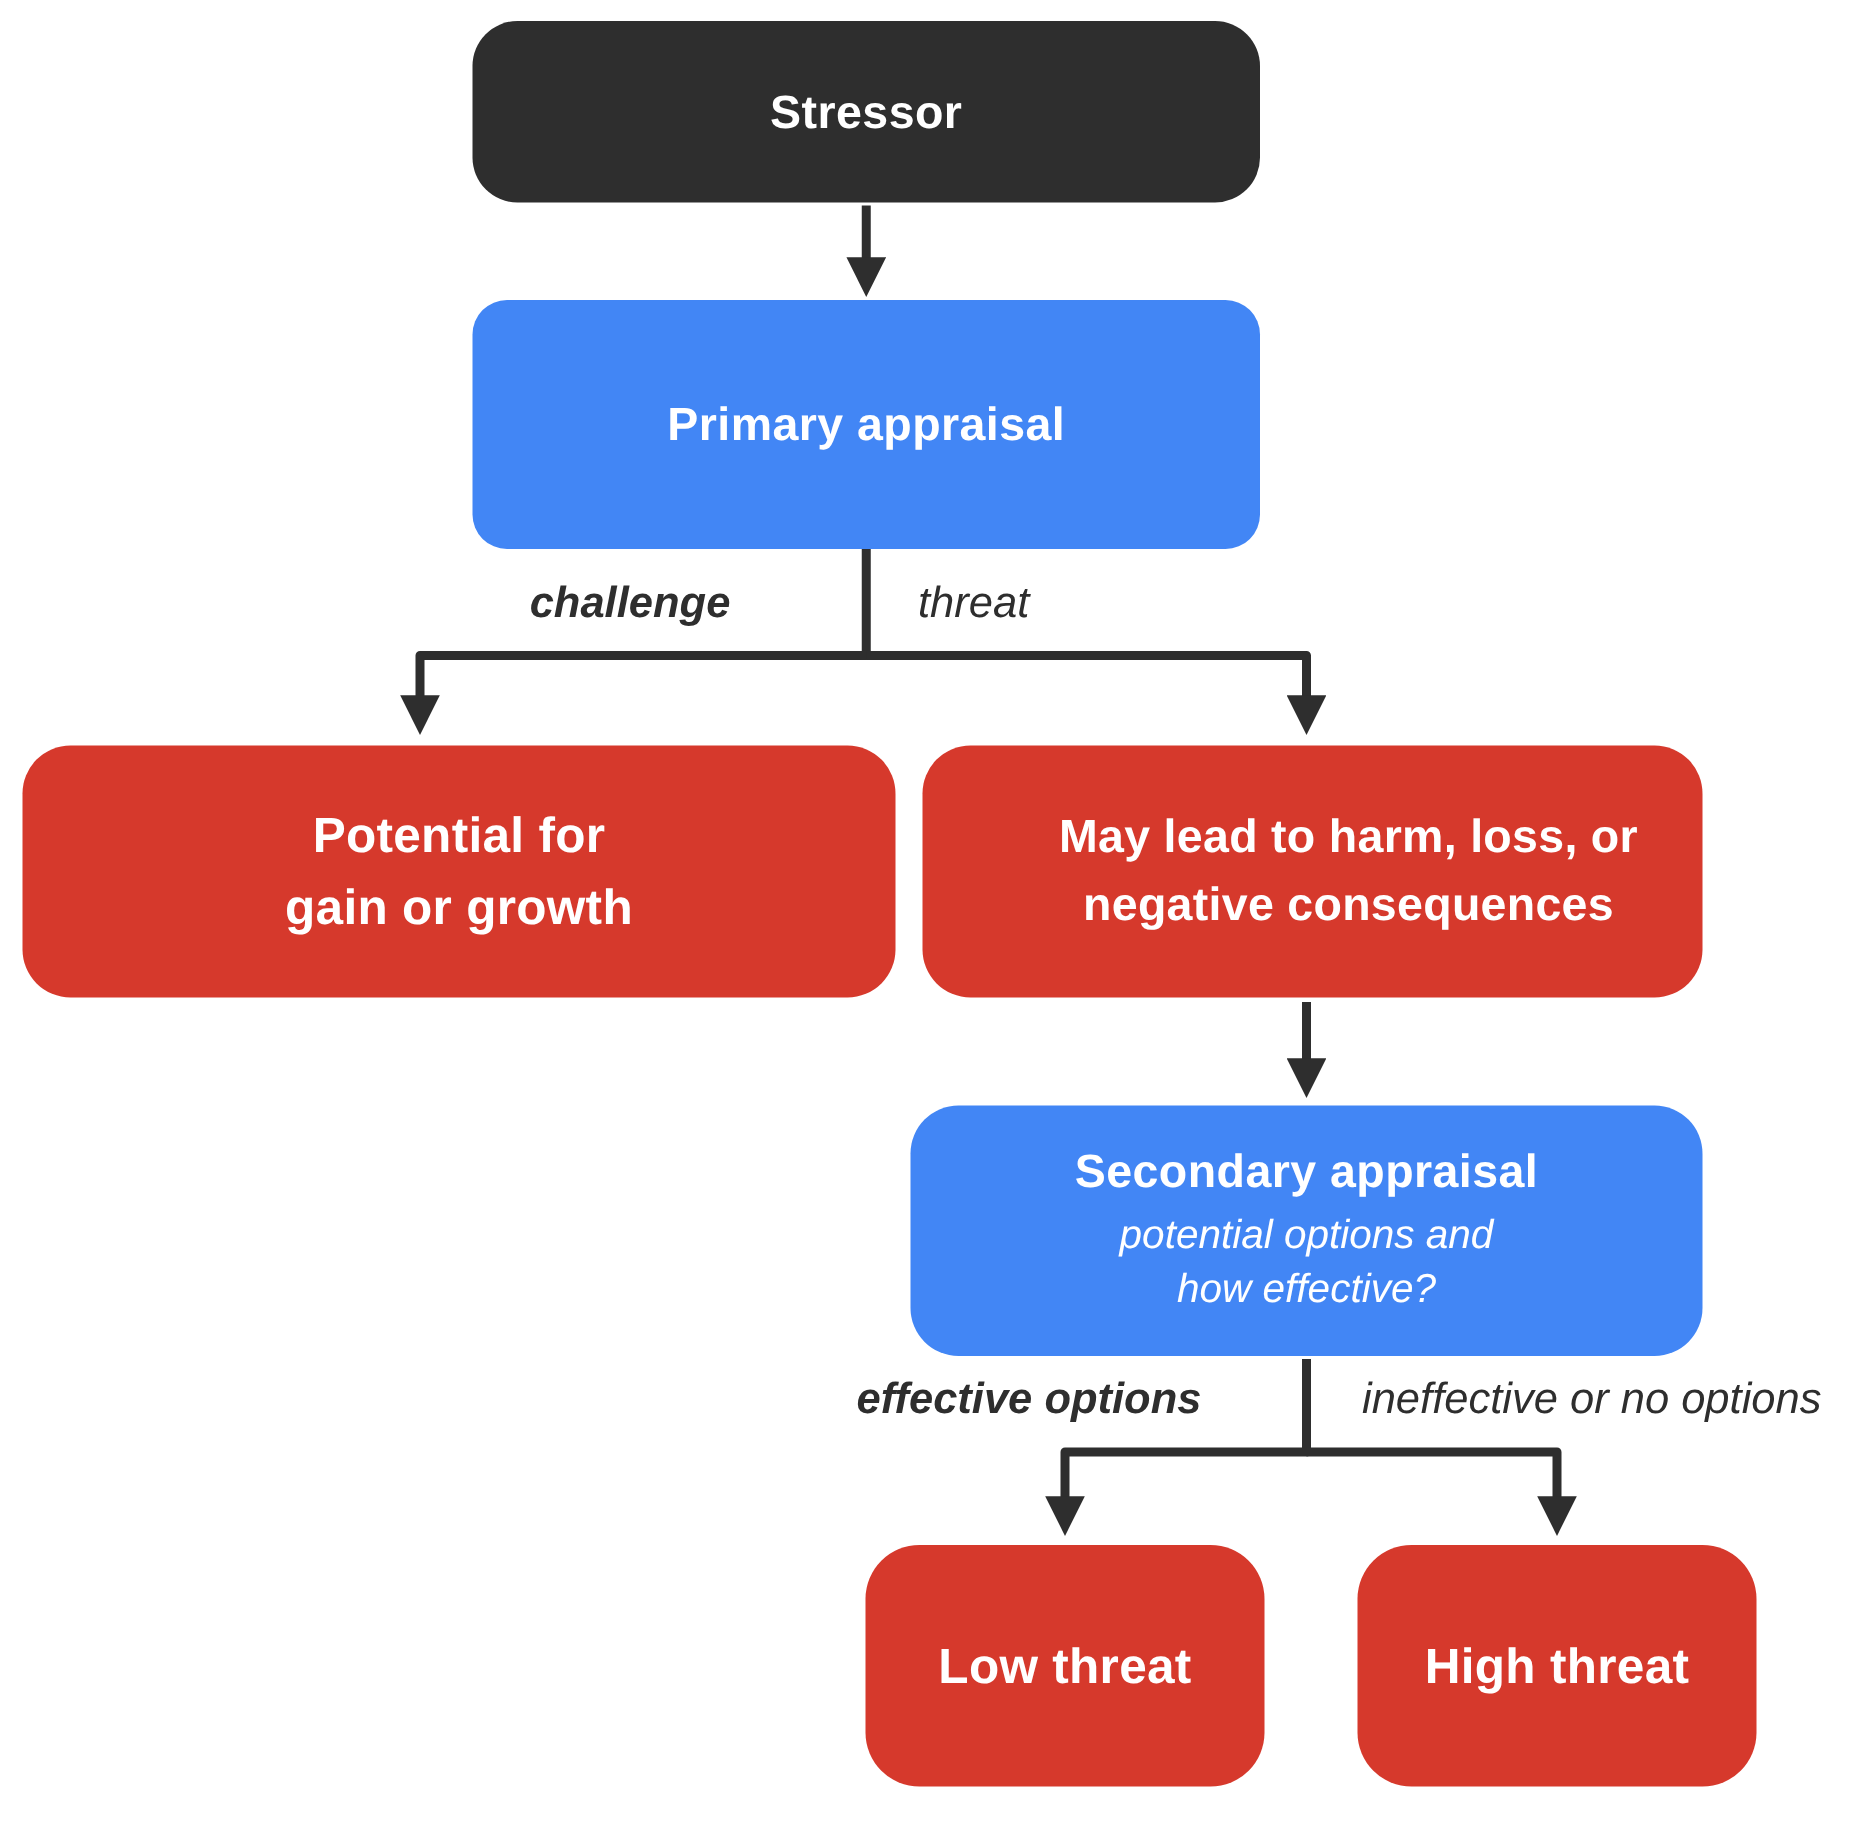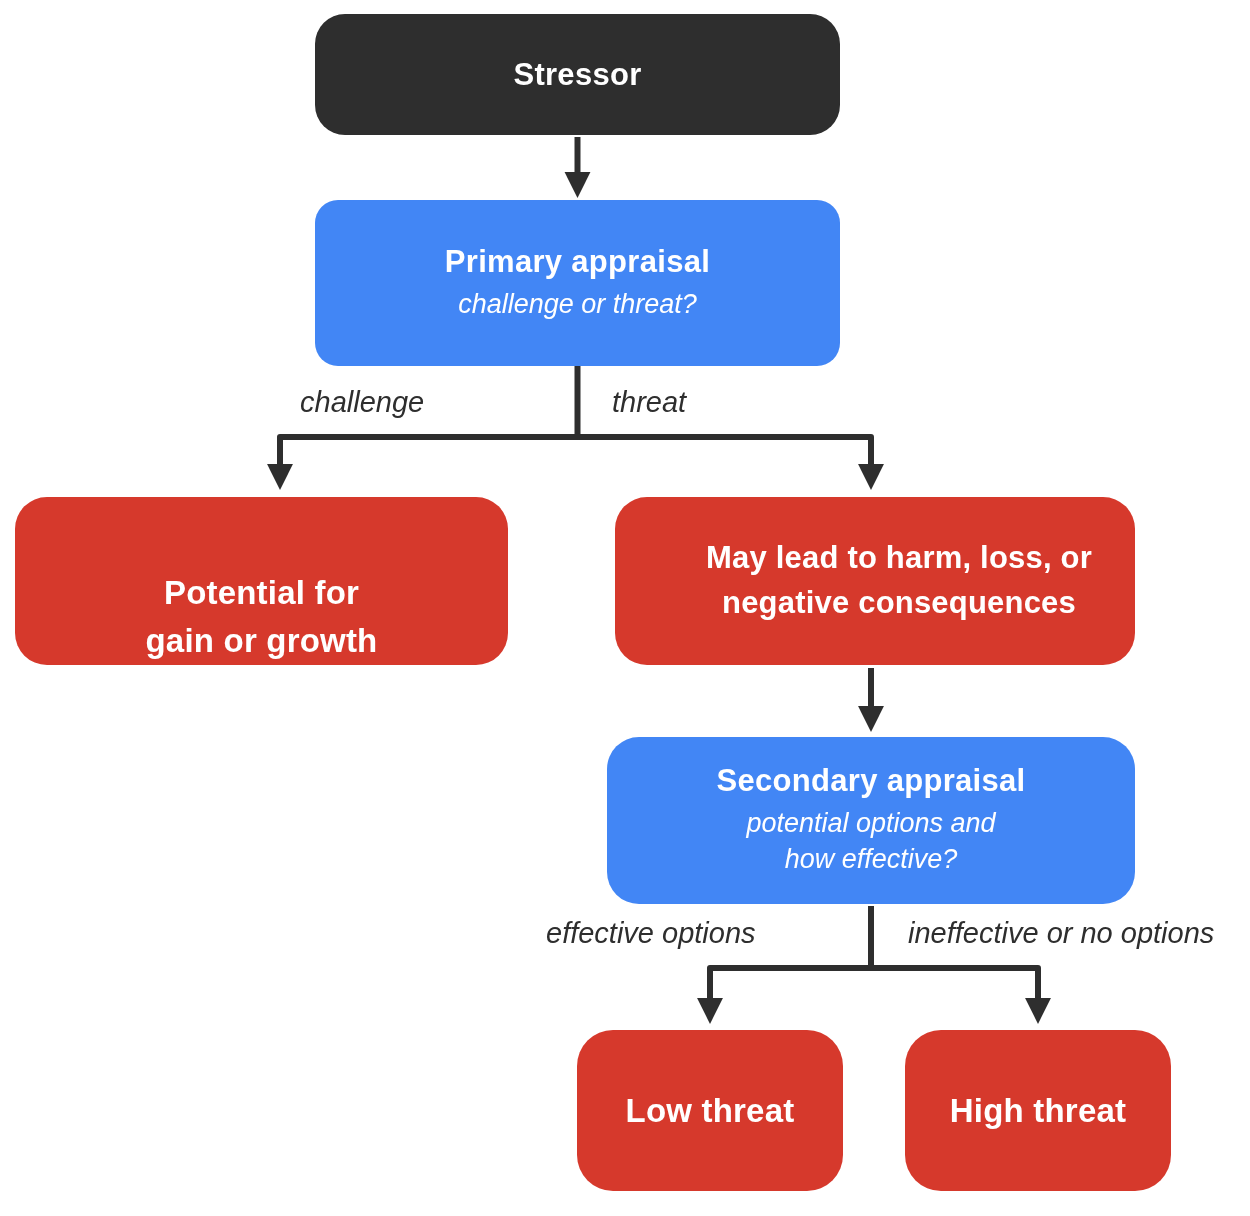--- a/index.html
+++ b/index.html
@@ -19,25 +19,25 @@
   .arrow-head{fill:var(--edge);}
   .node{position:absolute;display:flex;flex-direction:column;align-items:center;justify-content:center;color:var(--text-on-node);text-align:center;}
   .node--dark{background:var(--node-dark);border-radius:30px;}
   .node--blue{background:var(--node-blue);border-radius:32px;}
   .node--red{background:var(--node-red);border-radius:32px;}
   .node-title{font-weight:700;font-size:31px;letter-spacing:.3px;}
   .node-sub{font-style:italic;font-size:27px;line-height:1.32;margin-top:7px;}
   .node-body{font-weight:700;font-size:31px;line-height:1.45;letter-spacing:.2px;}
   .node-body--lg{font-size:33px;}
   .edge-label{position:absolute;font-style:italic;font-size:29px;color:var(--label-text);}
-  .ta-r{text-align:left;}
+  .ta-r{text-align:center;font-weight:bold;}
   
   .n-stressor{left:315px;top:14px;width:525px;height:121px;}
   .n-primary{left:315px;top:200px;width:525px;height:166px;border-radius:23px;}
-  .n-challenge{left:15px;top:497px;width:493px;height:168px;justify-content:flex-end;}
+  .n-challenge{left:15px;top:497px;width:582px;height:168px;}
   .n-threat{left:615px;top:497px;width:520px;height:168px;padding-left:48px;}
   .n-secondary{left:607px;top:737px;width:528px;height:167px;}
   .n-low{left:577px;top:1030px;width:266px;height:161px;border-radius:36px;}
   .n-high{left:905px;top:1030px;width:266px;height:161px;border-radius:36px;align-items:center;}
   
   .l-challenge{left:300px;top:386px;width:240px;}
   .l-threat{left:612px;top:386px;}
   .l-effective{left:546px;top:917px;width:280px;}
   .l-ineffective{left:908px;top:917px;}
 </style>
@@ -59,21 +59,20 @@
     <path class="edge-path" marker-end="url(#ah)" d="M871 906 L871 968 L710 968 L710 1016"></path>
     <path class="edge-path" marker-end="url(#ah)" d="M871 968 L1038 968 L1038 1016"></path>
   </svg>
 
   <div class="node node--dark n-stressor">
     <div class="node-title">Stressor</div>
   </div>
 
   <div class="node node--blue n-primary">
     <div class="node-title">Primary appraisal</div>
-    <div class="node-sub">challenge or threat?</div>
   </div>
 
   <div class="edge-label ta-r l-challenge">challenge</div>
   <div class="edge-label l-threat">threat</div>
 
   <div class="node node--red n-challenge">
     <div class="node-body node-body--lg">
       <div>Potential for</div>
       <div>gain or growth</div>
     </div>

